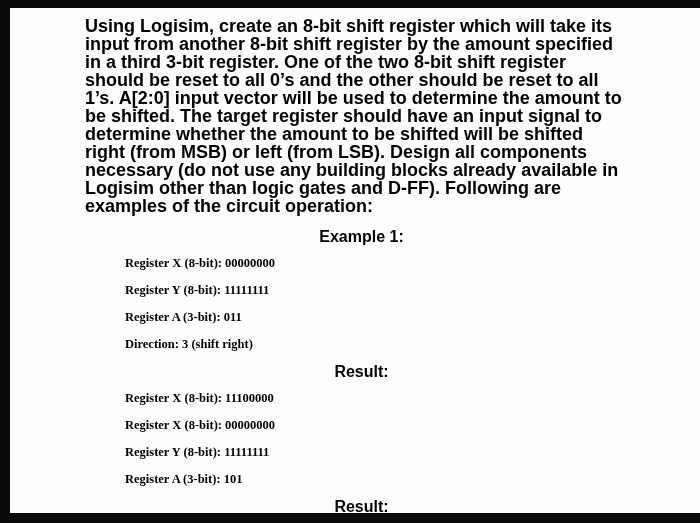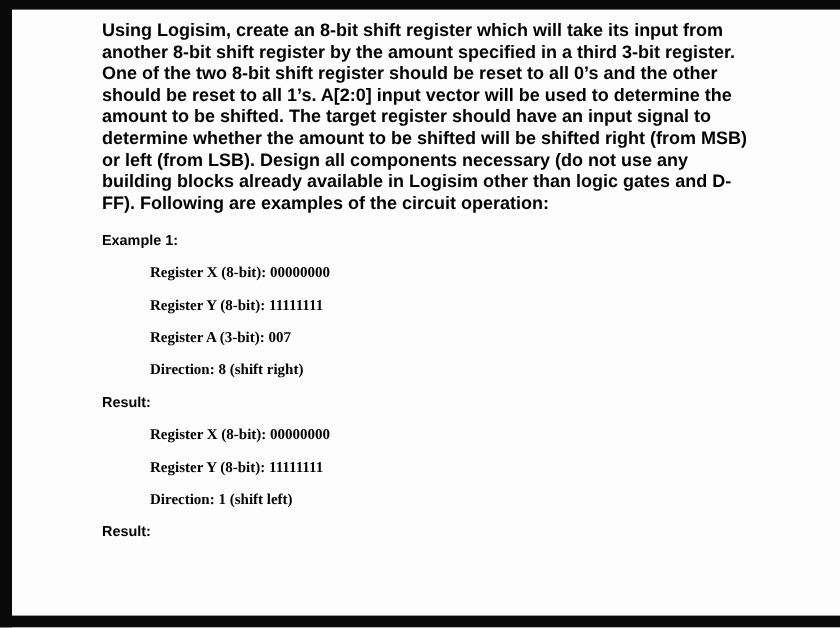--- a/index.html
+++ b/index.html
@@ -20,29 +20,30 @@
   .bar-left   { top: 0; left: 0; width: 10px; height: 100%; }
   .bar-bottom { bottom: 0; left: 0; width: 100%; height: 10px; }
   .content {
     position: absolute;
     top: 8px; left: 10px; right: 0; bottom: 10px;
     padding: 9px 62px 0 75px;
     color: #000000;
     font-weight: bold;
   }
   .intro {
-    font-size: 15px;
+    font-size: 18px;
     line-height: 18px;
     margin-bottom: 13px;
     max-width: 538px;
   }
   .heading {
-    font-size: 12px;
+    font-size: 16px;
     line-height: 17px;
     margin-bottom: 10px;
+    text-align: center;
   }
   .item {
     font-size: 12.5px;
     line-height: 17px;
     margin-bottom: 10px;
     padding-left: 40px;
     font-family: Liberation Serif, serif;
   }
 </style>
 </head>
@@ -53,25 +54,26 @@
   <div class="bar bar-left"></div>
   <div class="bar bar-bottom"></div>
 
   <div class="content">
 
     <p class="intro">Using Logisim, create an 8-bit shift register which will take its input from another 8-bit shift register by the amount specified in a third 3-bit register. One of the two 8-bit shift register should be reset to all 0’s and the other should be reset to all 1’s. A[2:0] input vector will be used to determine the amount to be shifted. The target register should have an input signal to determine whether the amount to be shifted will be shifted right (from MSB) or left (from LSB). Design all components necessary (do not use any building blocks already available in Logisim other than logic gates and D-FF). Following are examples of the circuit operation:</p>
 
     <p class="heading">Example 1:</p>
     <p class="item">Register X (8-bit): 00000000</p>
     <p class="item">Register Y (8-bit): 11111111</p>
-    <p class="item">Register A (3-bit): 007</p>
-    <p class="item">Direction: 8 (shift right)</p>
+    <p class="item">Register A (3-bit): 011</p>
+    <p class="item">Direction: 3 (shift right)</p>
 
     <p class="heading">Result:</p>
+    <p class="item">Register X (8-bit): 11100000</p>
 
     <p class="item">Register X (8-bit): 00000000</p>
     <p class="item">Register Y (8-bit): 11111111</p>
-    <p class="item">Direction: 1 (shift left)</p>
+    <p class="item">Register A (3-bit): 101</p>
 
     <p class="heading">Result:</p>
 
   </div>
 </div>
 
 </body></html>

